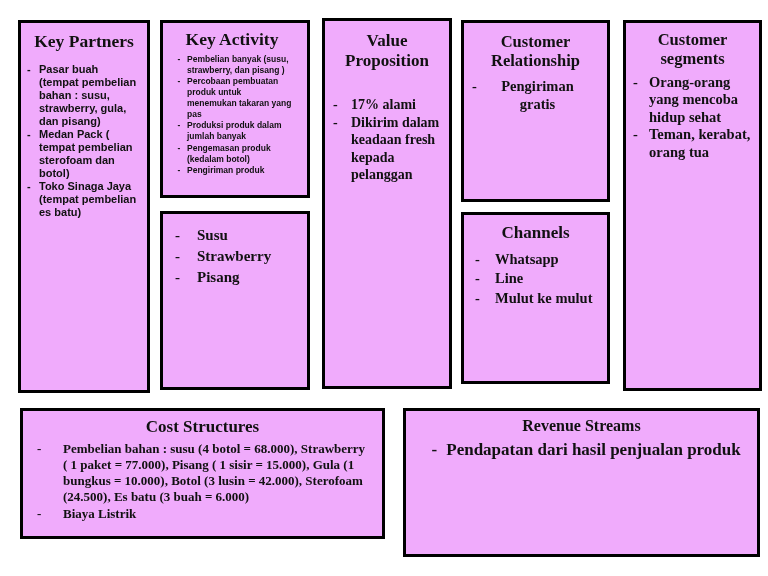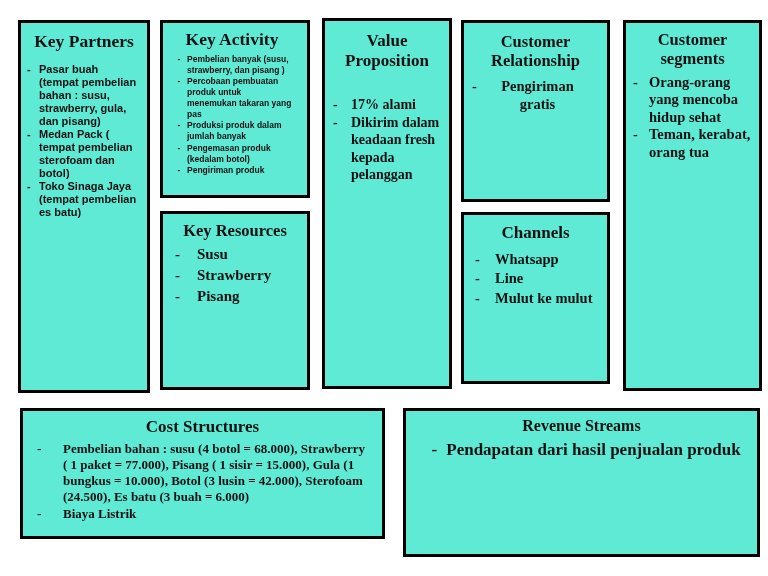--- a/index.html
+++ b/index.html
@@ -1,21 +1,21 @@
 <!DOCTYPE html>
 <html><head>
 <meta charset="utf-8">
 <style>
   html,body{margin:0;padding:0;}
   body{
     width:768px;height:576px;position:relative;background:#ffffff;
     font-family:"Liberation Serif", serif;color:#111111;overflow:hidden;
   }
   .box{
-    position:absolute;border:3px solid #000;background:#5eead4;
+    position:absolute;border:3px solid #000;background:#f0abfc;
     box-sizing:border-box;
   }
   .title{
     font-weight:bold;text-align:center;line-height:1.15;
     font-family:"Liberation Serif", serif;
   }
   .items{margin:0;padding:0;}
   .item{display:flex;font-weight:bold;align-items:flex-start;}
   .dash{flex:0 0 14px;text-align:left;}
   .txt{flex:1;}
@@ -121,21 +121,20 @@
         <span class="txt">Pengemasan produk (kedalam botol)</span>
       </div>
       <div class="item">
         <span class="dash">-</span>
         <span class="txt">Pengiriman produk</span>
       </div>
     </div>
   </div>
 
   <div class="box" id="key-resources">
-    <div class="title">Key Resources</div>
     <div class="items">
       <div class="item">
         <span class="dash">-</span>
         <span class="txt">Susu</span>
       </div>
       <div class="item">
         <span class="dash">-</span>
         <span class="txt">Strawberry</span>
       </div>
       <div class="item">

